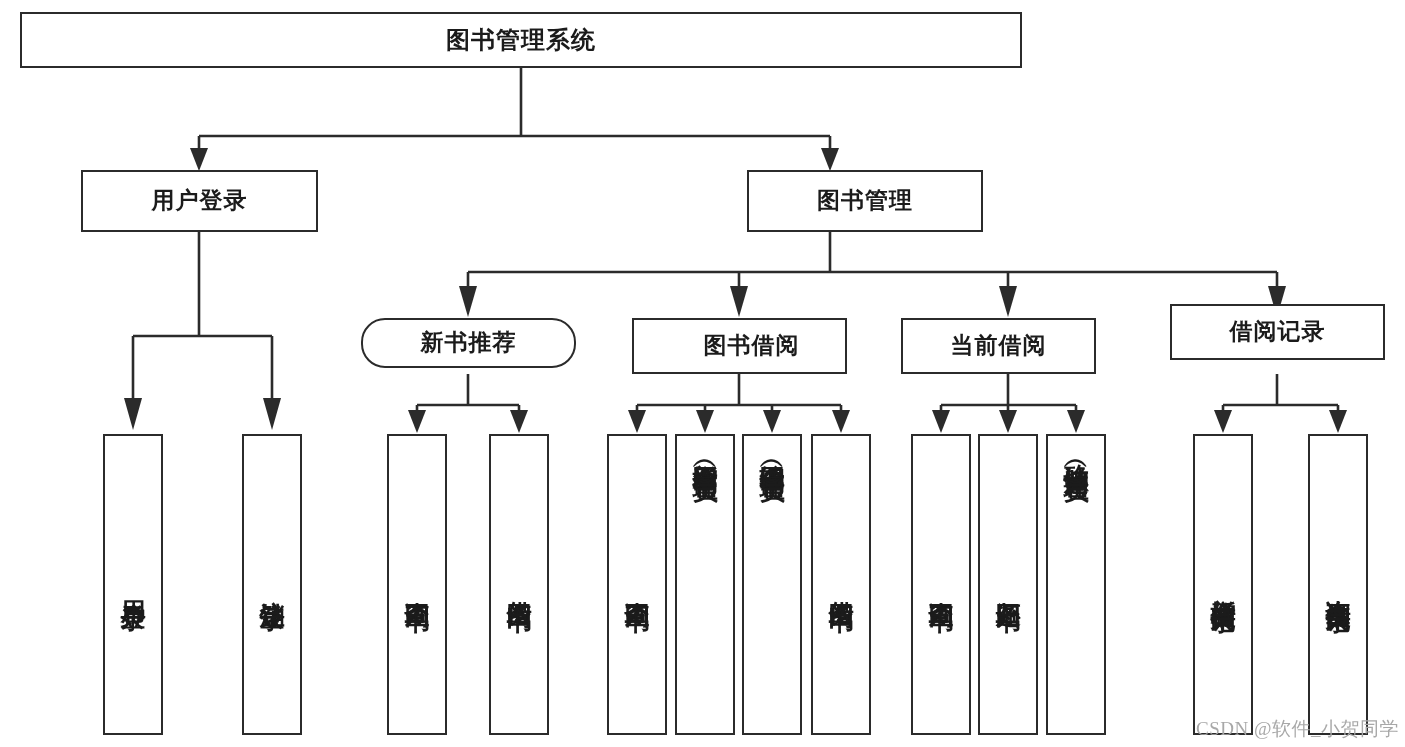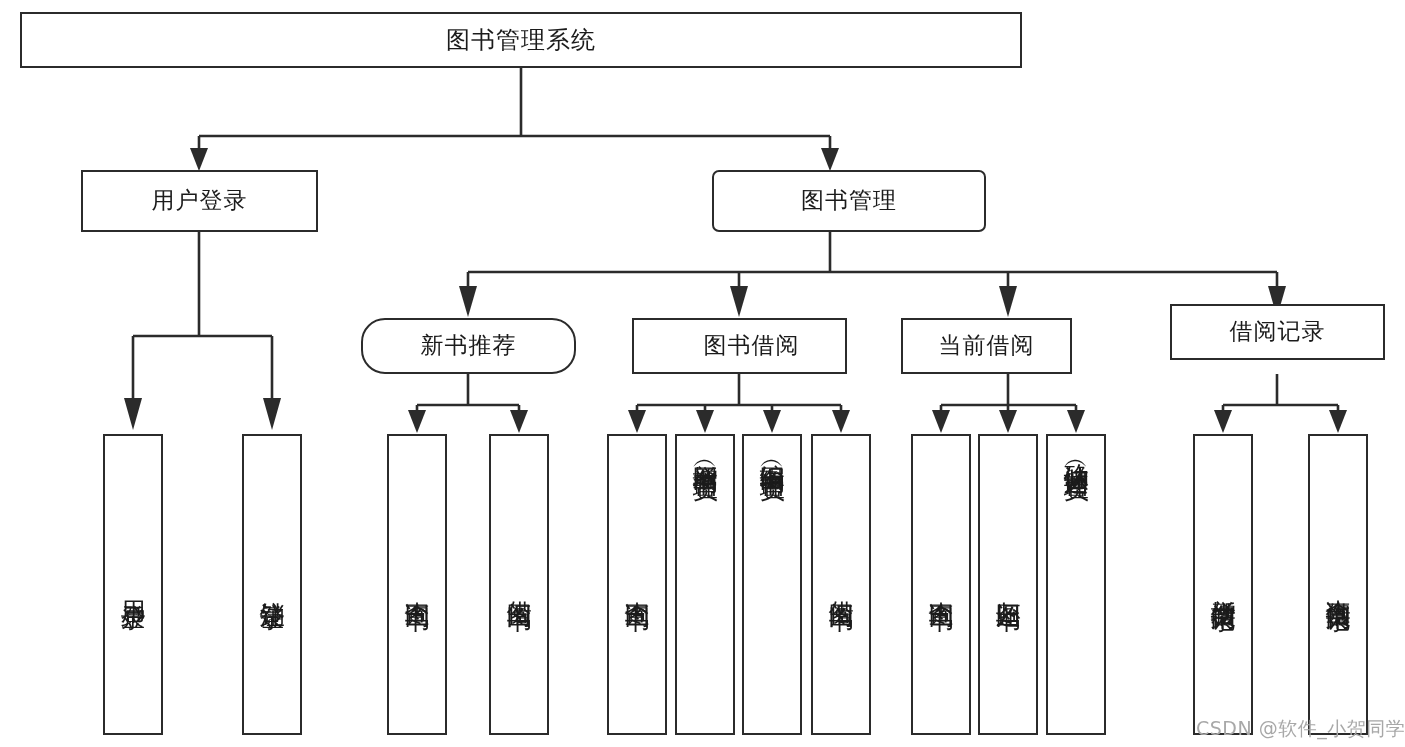--- a/index.html
+++ b/index.html
@@ -36,20 +36,21 @@
   }
   .node {
     position: absolute;
     box-sizing: border-box;
     border: 2.6px solid #2b2b2b;
     background: #ffffff;
     display: flex;
     align-items: center;
     justify-content: center;
     color: #1b1b1b;
+    font-weight: bold;
   }
   .node-h {
     font-size: 23px;
     letter-spacing: 1px;
     line-height: 1.1;
     white-space: nowrap;
   }
   .node-root .node-h { font-size: 24px; }
   .node-v {
     writing-mode: vertical-rl;
@@ -67,20 +68,21 @@
   .node-leaf.centered {
     align-items: center;
     padding-top: 0;
   }
   .watermark {
     position: absolute;
     font-size: 19px;
     color: #a8a8a8;
     white-space: nowrap;
     letter-spacing: 0.5px;
+    font-family: Liberation Serif, serif;
   }
 </style>
 </head>
 <body>
 
 <div id="canvas">
 
   <svg id="diagram-svg" viewBox="0 0 1405 747">
 
     <path class="edge-line" d="M 521,68 L 521,136"></path>
@@ -145,31 +147,31 @@
     <polygon class="arrow-head" points="1329,410 1347,410 1338,433"></polygon>
   </svg>
 
   <div class="node node-root" style="left:20px; top:12px; width:1002px; height:56px;">
     <span class="node-h">图书管理系统</span>
   </div>
 
   <div class="node" style="left:81px; top:170px; width:237px; height:62px;">
     <span class="node-h">用户登录</span>
   </div>
-  <div class="node" style="left:712px; top:170px; width:274px; height:62px;border-radius:7px;">
+  <div class="node" style="left:747px; top:170px; width:236px; height:62px;">
     <span class="node-h">图书管理</span>
   </div>
 
-  <div class="node" style="left:361px; top:318px; width:215px; height:56px;border-radius:24px;">
+  <div class="node" style="left:361px; top:318px; width:215px; height:50px;border-radius:24px;">
     <span class="node-h">新书推荐</span>
   </div>
   <div class="node" style="left:632px; top:318px; width:215px; height:56px;padding-left:24px;">
     <span class="node-h">图书借阅</span>
   </div>
-  <div class="node" style="left:901px; top:318px; width:171px; height:56px;">
+  <div class="node" style="left:901px; top:318px; width:195px; height:56px;">
     <span class="node-h">当前借阅</span>
   </div>
   <div class="node" style="left:1170px; top:304px; width:215px; height:56px;">
     <span class="node-h">借阅记录</span>
   </div>
 
   <div class="node node-leaf centered" style="left:103px; top:434px; width:60px; height:301px;">
     <span class="node-v">用户登录</span>
   </div>
   <div class="node node-leaf centered" style="left:242px; top:434px; width:60px; height:301px;">

